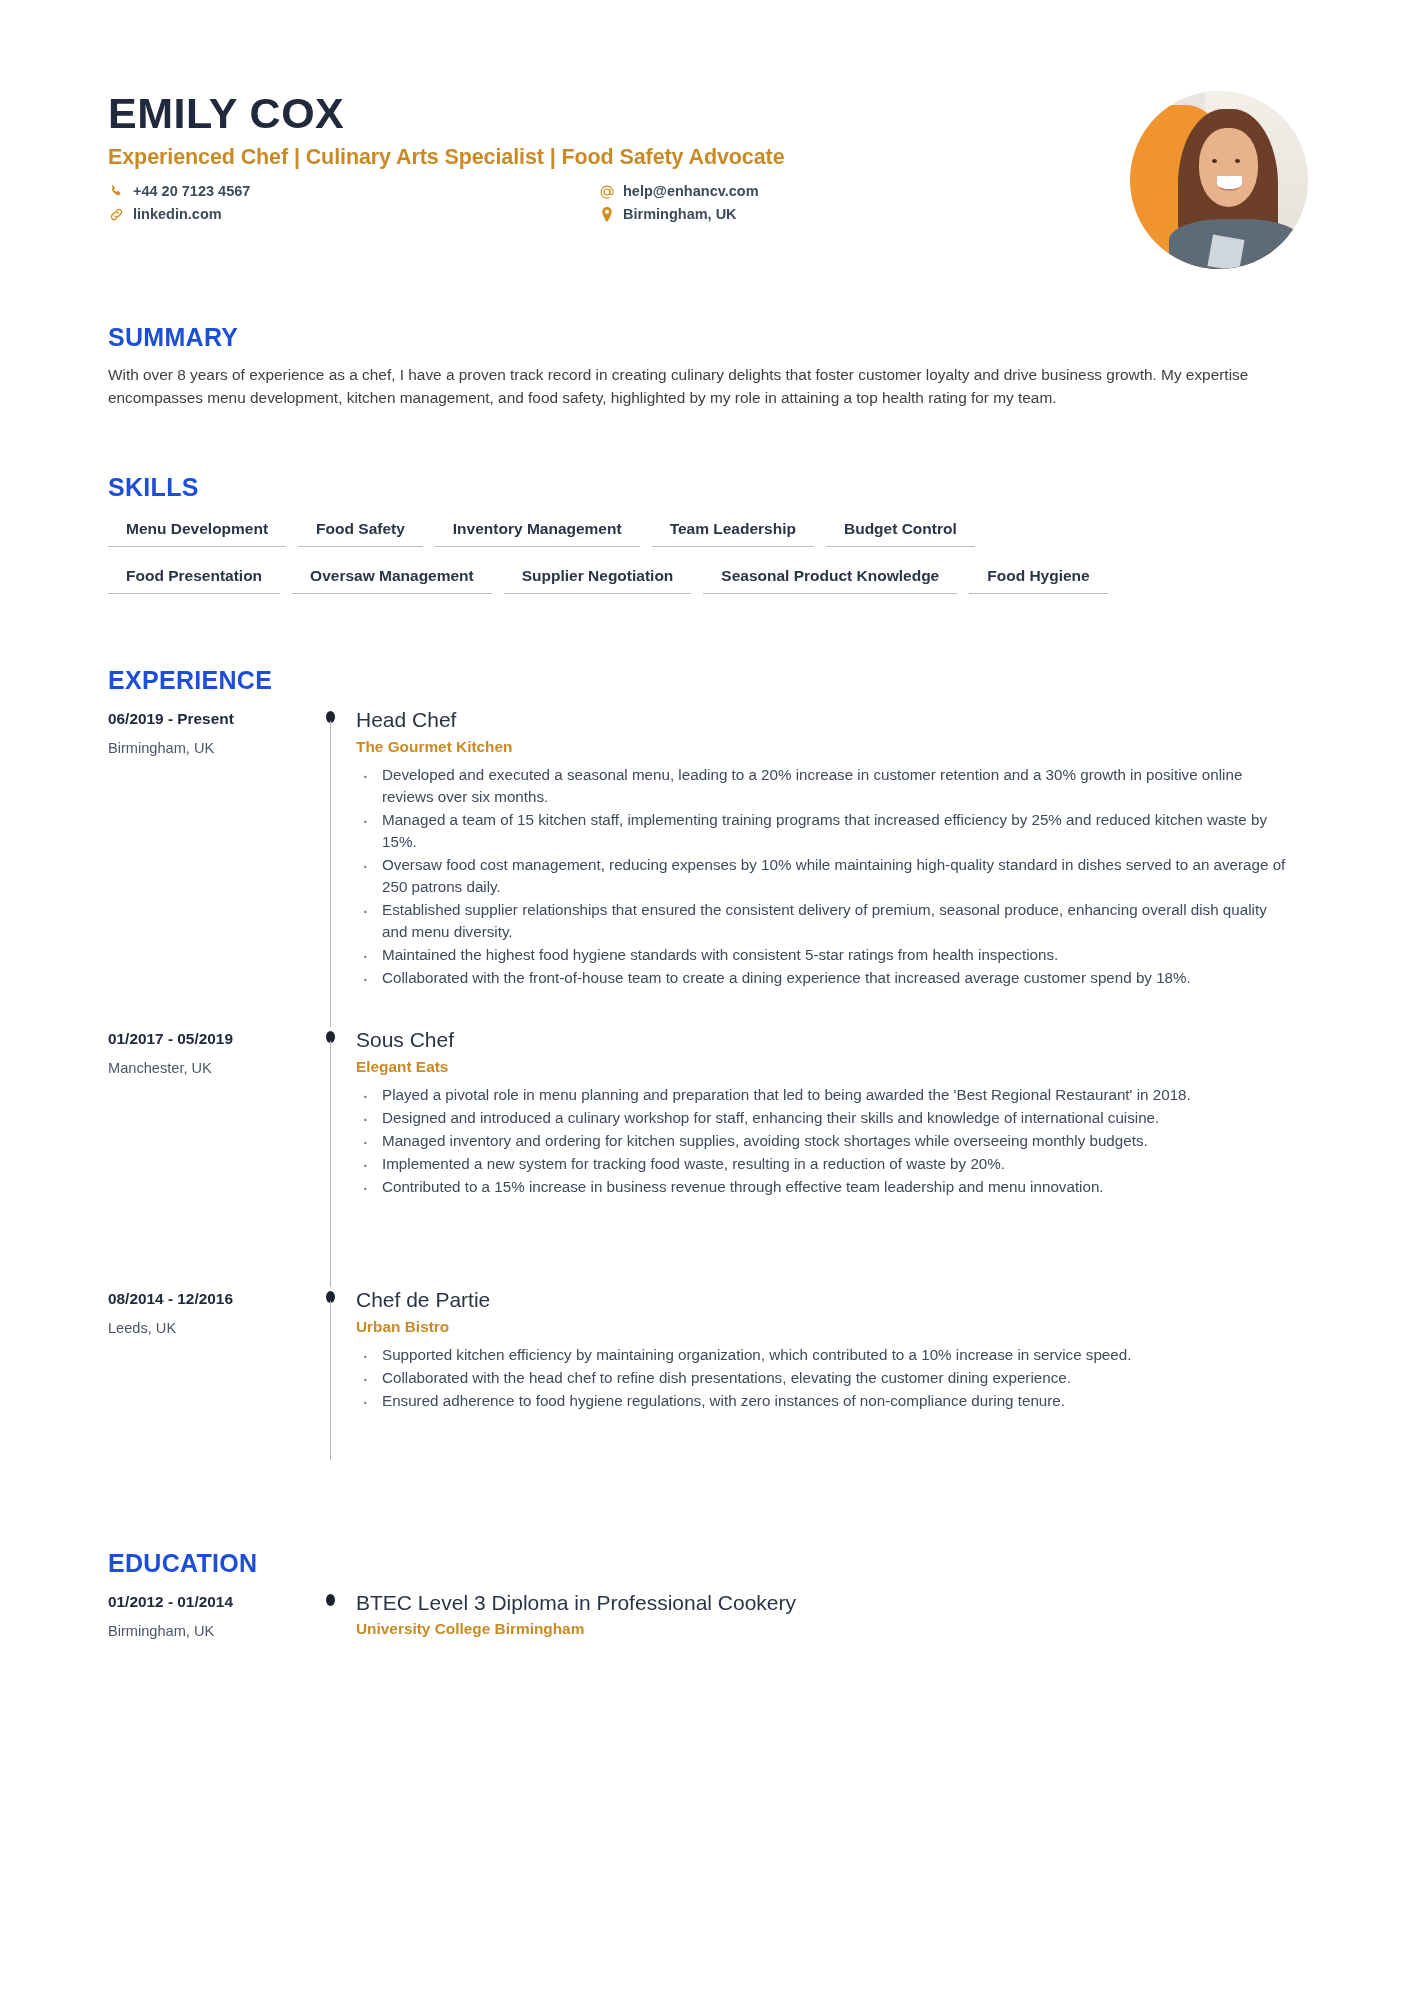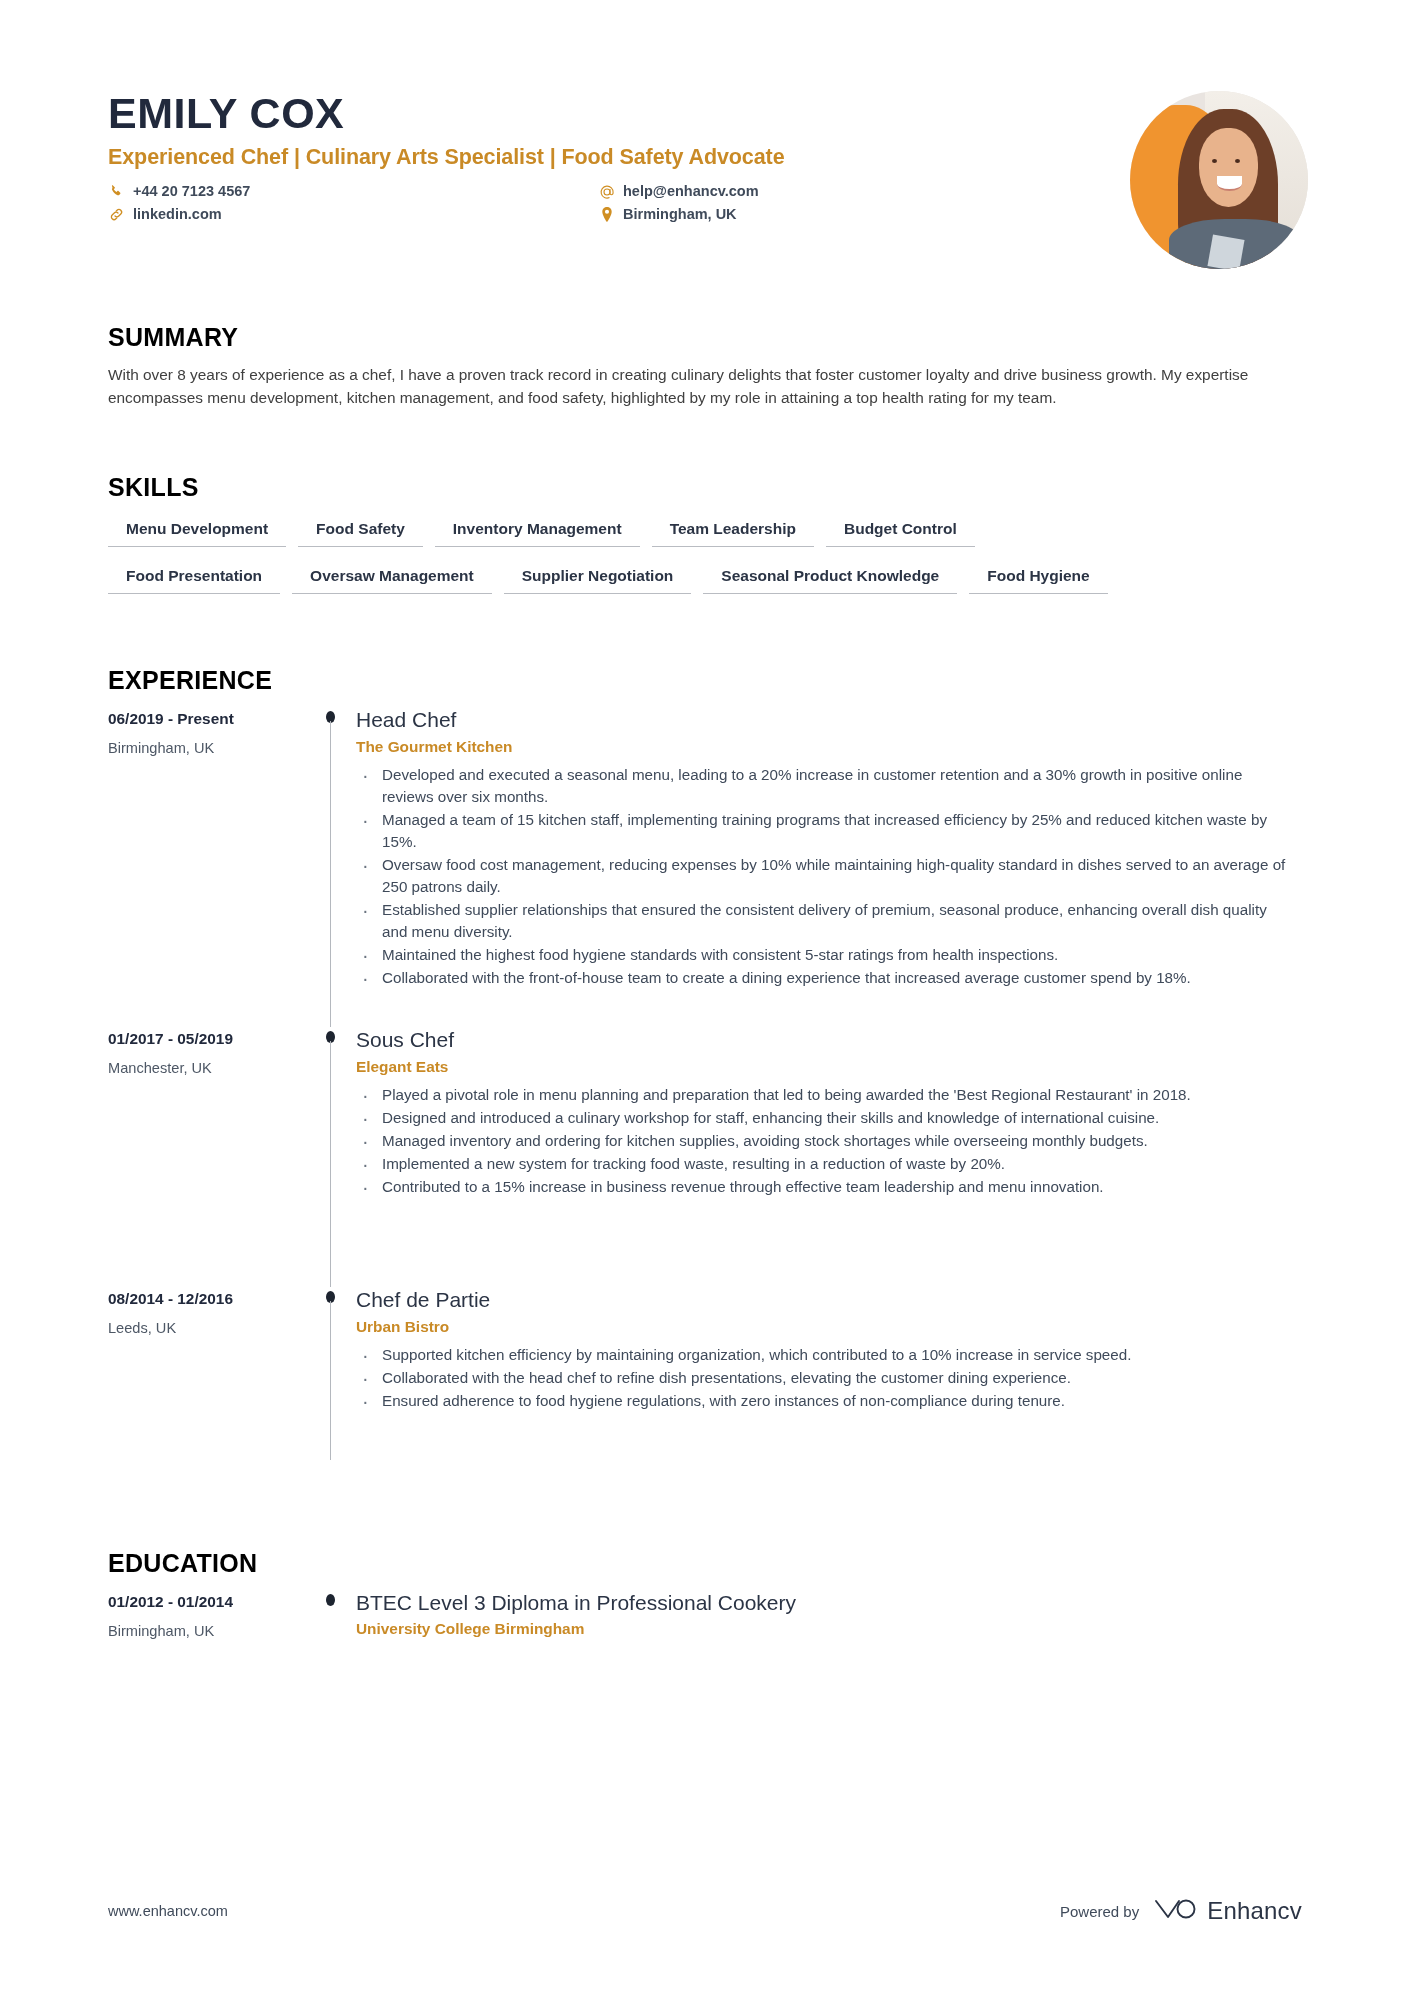--- a/index.html
+++ b/index.html
@@ -150,21 +150,21 @@
     height: 18%;
     background: #cfd6dc;
     transform: rotate(10deg);
   }
 
   
   .section { position: absolute; left: 108px; width: 1185px; }
   .section-title {
     font-size: 25px;
     font-weight: 700;
-    color: #000000;
+    color: #1d4ed8;
     letter-spacing: 0.3px;
     text-transform: uppercase;
     margin: 0 0 14px 0;
     line-height: 1;
   }
   .summary-text {
     font-size: 15.4px;
     line-height: 1.48;
     color: #404040;
     width: 1158px;
@@ -482,29 +482,14 @@
       <div class="entry-rail">
         <span class="dot"></span>
       </div>
       <div class="entry-body">
         <div class="edu-role">BTEC Level 3 Diploma in Professional Cookery</div>
         <div class="edu-school">University College Birmingham</div>
       </div>
     </div>
   </div>
 
-  <div class="footer">
-    <div class="footer-url">www.enhancv.com</div>
-    <div class="footer-right">
-      <span class="powered">Powered by</span>
-      <span class="brand">
-        <span>
-          <svg width="44" height="26" viewBox="0 0 44 26" fill="none" stroke="#2b3445" stroke-width="1.9" stroke-linecap="round" stroke-linejoin="round">
-            <path d="M3 5 L15 21 L26 5"></path>
-            <circle cx="33" cy="13" r="8.5"></circle>
-          </svg>
-        </span>
-        <span class="brand-name">Enhancv</span>
-      </span>
-    </div>
-  </div>
 
 </div>
 
 </body></html>

